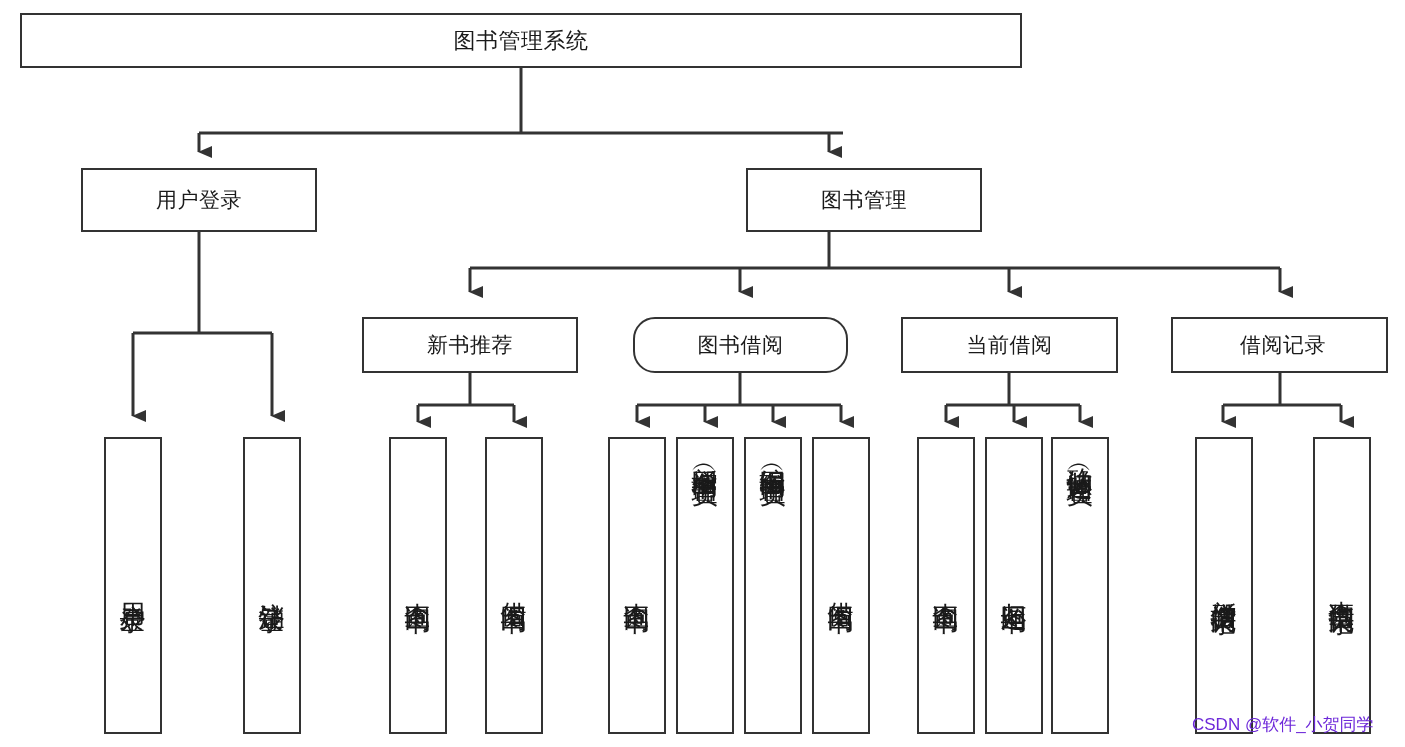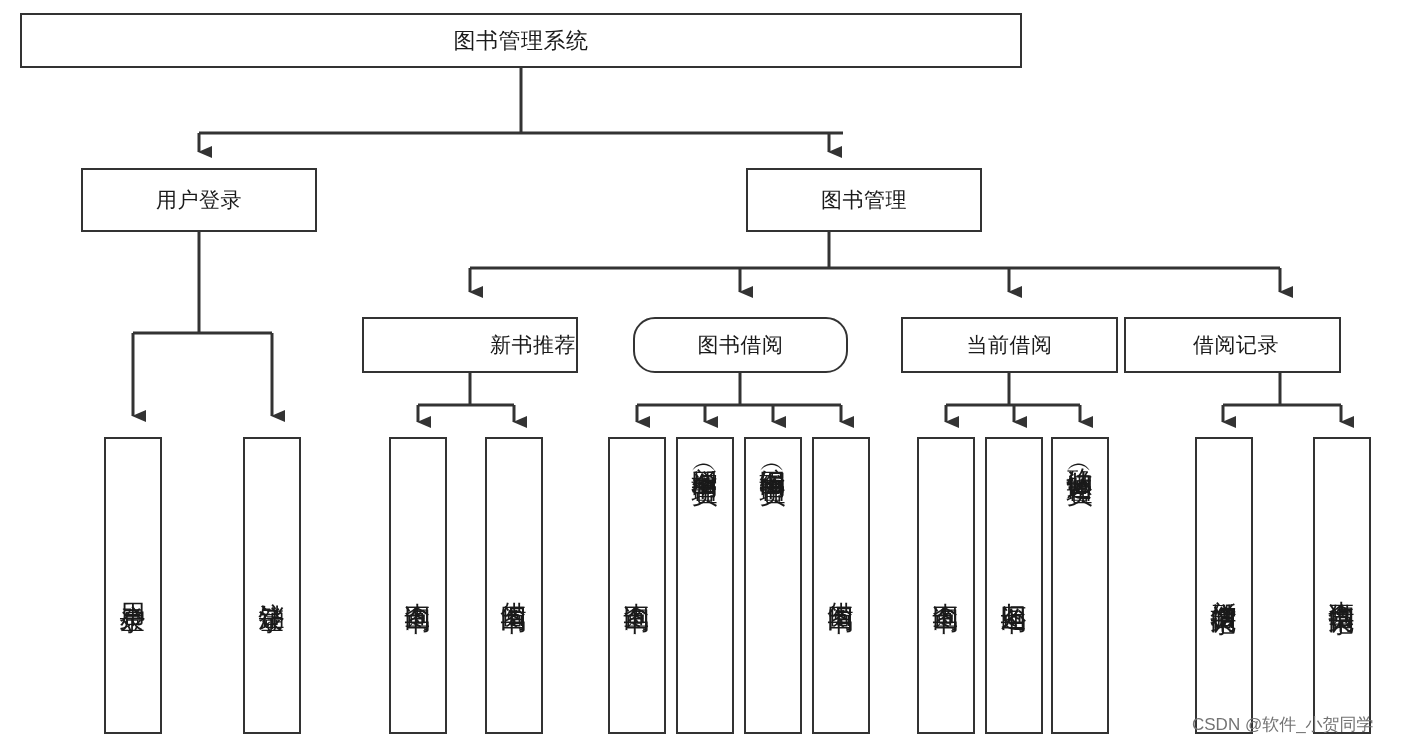--- a/index.html
+++ b/index.html
@@ -65,21 +65,21 @@
   }
   .node.vert.leaf-short {
     align-items: center;
     padding-top: 0;
   }
   #watermark {
     position: absolute;
     left: 1192px;
     top: 713px;
     font-size: 17px;
-    color: #737373;
+    color: #6d28d9;
     white-space: nowrap;
     user-select: none;
   }
 </style>
 </head>
 <body>
 
 <div id="diagram-root">
 
   <svg id="edge-layer" width="1405" height="747" viewBox="0 0 1405 747">
@@ -137,33 +137,33 @@
   </div>
 
   <div class="node horiz" style="left:81px; top:168px; width:236px; height:64px;">
     <span class="node-label">用户登录</span>
   </div>
 
   <div class="node horiz" style="left:746px; top:168px; width:236px; height:64px;">
     <span class="node-label">图书管理</span>
   </div>
 
-  <div class="node horiz" style="left:362px; top:317px; width:216px; height:56px;justify-content:flex-end;">
+  <div class="node horiz" style="left:362px; top:317px; width:216px; height:56px;">
     <span class="node-label">新书推荐</span>
   </div>
 
   <div class="node horiz" style="left:633px; top:317px; width:215px; height:56px;border-radius:22px;">
     <span class="node-label">图书借阅</span>
   </div>
 
   <div class="node horiz" style="left:901px; top:317px; width:217px; height:56px;">
     <span class="node-label">当前借阅</span>
   </div>
 
-  <div class="node horiz" style="left:1124px; top:317px; width:217px; height:56px;padding-left:7px;">
+  <div class="node horiz" style="left:1171px; top:317px; width:217px; height:56px;padding-left:7px;">
     <span class="node-label">借阅记录</span>
   </div>
 
   <div class="node vert leaf-short" style="left:104px; top:437px; width:58px; height:297px;">
     <span class="node-label">用户登录</span>
   </div>
 
   <div class="node vert leaf-short" style="left:243px; top:437px; width:58px; height:297px;">
     <span class="node-label">注销登录</span>
   </div>

